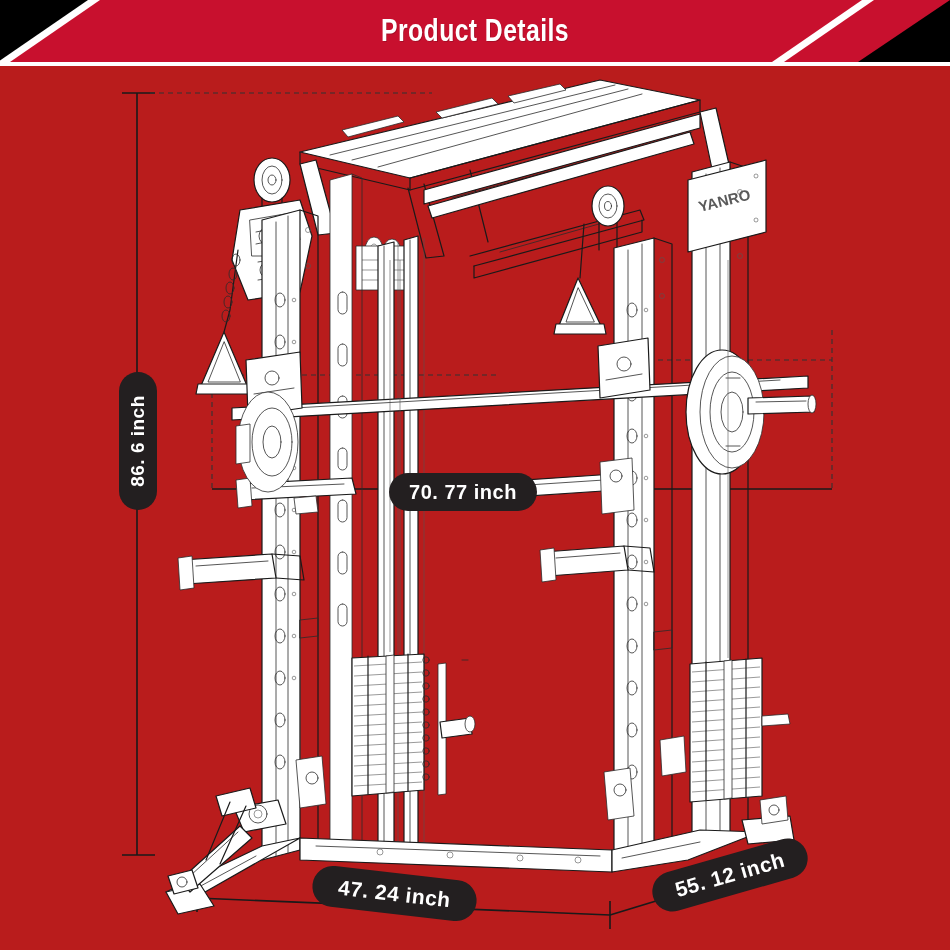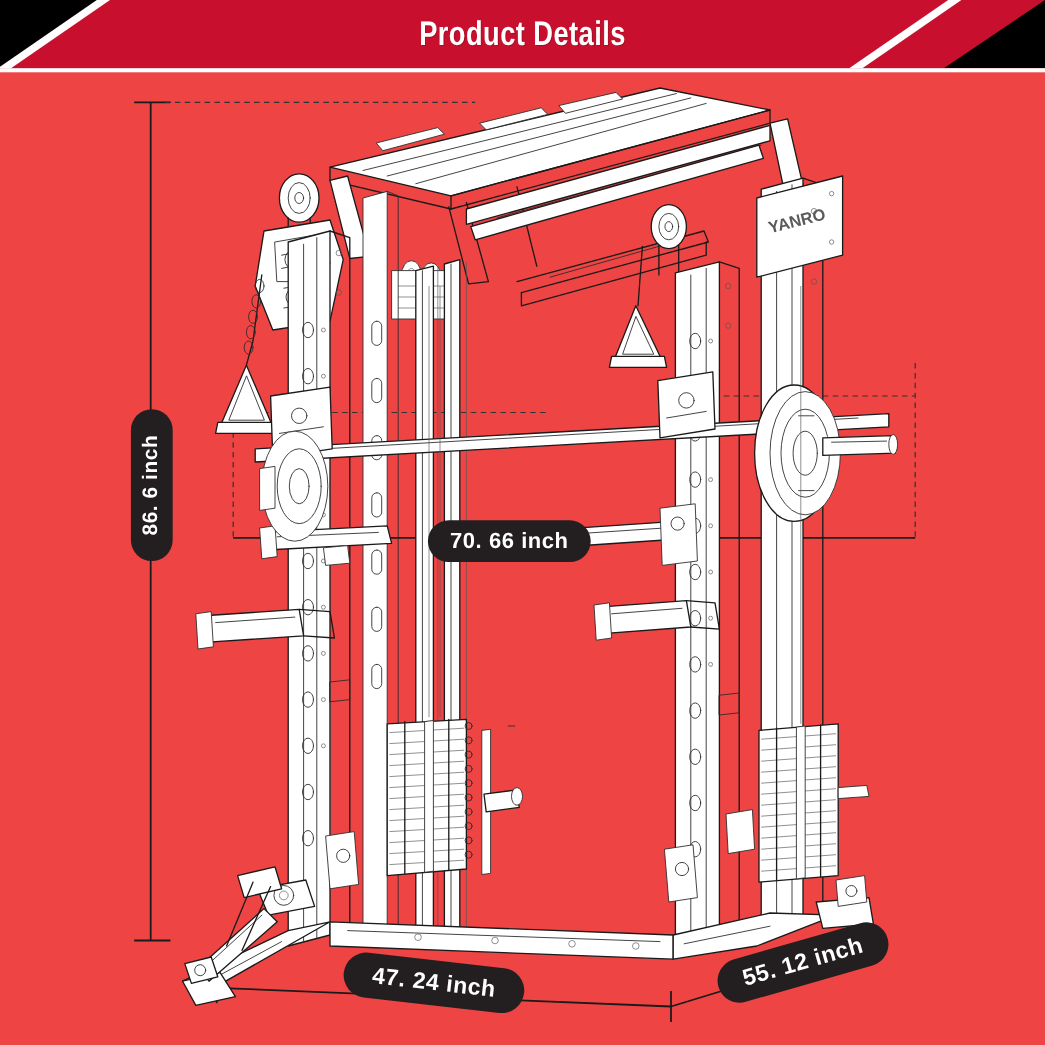--- a/index.html
+++ b/index.html
@@ -1,19 +1,19 @@
 <!DOCTYPE html>
 <html><head>
 <meta charset="utf-8">
 <style>
   * { margin:0; padding:0; box-sizing:border-box; }
   html,body { width:950px; height:950px; background:#ffffff; overflow:hidden; }
   body { font-family:"Liberation Sans", sans-serif; position:relative; }
 
-  #stage { position:absolute; left:0; top:0; width:950px; height:950px; background:#ef4444; }
+  #stage { position:absolute; left:0; top:0; width:950px; height:950px; background:#b91c1c; }
 
   
   .banner { position:absolute; left:0; top:0; width:950px; height:66px; }
   .banner-title {
     position:absolute; left:0; top:0; width:950px; height:62px;
     display:flex; align-items:center; justify-content:center;
     color:#ffffff; font-size:31px; font-weight:bold;
     letter-spacing:0.5px; font-family:"Liberation Sans", sans-serif;
     transform:scaleX(0.80); transform-origin:center center;
     text-shadow:1px 1px 0 rgba(0,0,0,0.18);
@@ -438,19 +438,19 @@
       <path class="lt" d="M654,572 L672,570 L672,588 L654,590 Z"></path>
     </g>
 
   </svg>
   </div>
 
   <div class="pill pill-v">
     <span>86. 6  inch</span>
   </div>
 
-  <div class="pill pill-h-mid">70. 66  inch</div>
+  <div class="pill pill-h-mid">70. 77  inch</div>
 
   <div class="pill pill-h-b1">47. 24  inch</div>
 
   <div class="pill pill-h-b2">55. 12  inch</div>
 
 </div>
 
 </body></html>

